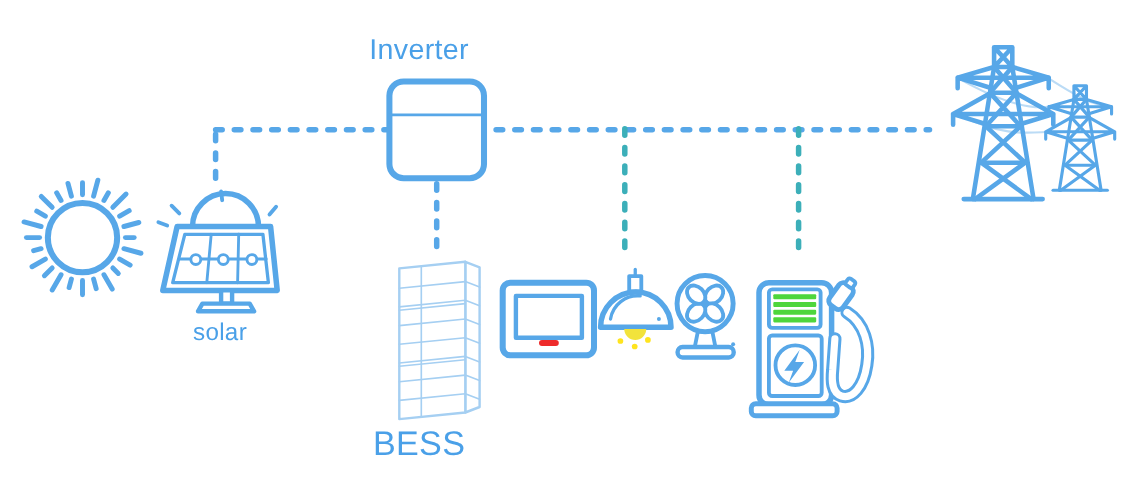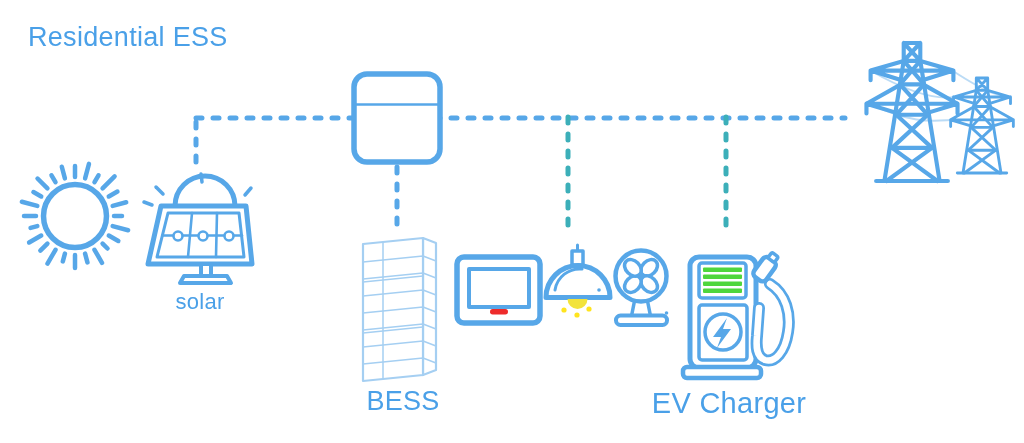--- a/index.html
+++ b/index.html
@@ -28,21 +28,21 @@
     color: var(--text-blue, #4aa0e8);
     font-weight: 500;
     letter-spacing: 0.3px;
     white-space: nowrap;
     user-select: none;
   }
   .lbl.center { text-align: center; }
   .title   { left:28px;  top:22px;  font-size:27px; }
   .lbl-inverter { left:306px; top:30px;  width:150px; font-size:26px; }
   .lbl-solar    { left:125px; top:289px; width:150px; font-size:22px; }
-  .lbl-bess     { left:328px; top:386px; width:150px; font-size:27px; }
+  .lbl-bess     { left:306px; top:386px; width:150px; font-size:31px; }
   .lbl-load     { left:491px; top:335px; width:150px; font-size:27px; }
   .lbl-ev       { left:629px; top:387px; width:200px; font-size:29px; }
   .lbl-grid     { left:851px; top:201px; width:150px; font-size:26px; }
 
   .st-b  { stroke: var(--blue, #57a7e8); }
   .st-t  { stroke: var(--teal, #3cafb9); }
   .st-lb { stroke: var(--light-blue, #a5cff2); }
   .f-n   { fill: none; }
   .f-w   { fill: #fff; }
   .f-b   { fill: var(--blue, #57a7e8); stroke: none; }
@@ -224,18 +224,17 @@
       <g class="st-b" opacity="0.4" stroke-width="2" fill="none">
         <path d="M871 71 C915 96 940 99 954 97"></path>
         <path d="M871 104 C912 124 932 121 951 120"></path>
         <path d="M953 71 C990 95 1000 96 1010 97"></path>
       </g>
       <use href="#tower-shape" transform="translate(912,43) scale(1.38)"></use>
       <use href="#tower-shape" transform="translate(982,78) scale(0.95)"></use>
     </g>
   </svg>
 
-  <div class="lbl title">Residential ESS</div>
+  <div class="lbl center lbl-inverter">Inverter</div>
   <div class="lbl center lbl-solar">solar</div>
   <div class="lbl center lbl-bess">BESS</div>
-  <div class="lbl center lbl-ev">EV Charger</div>
 
 </div>
 
 </body></html>

